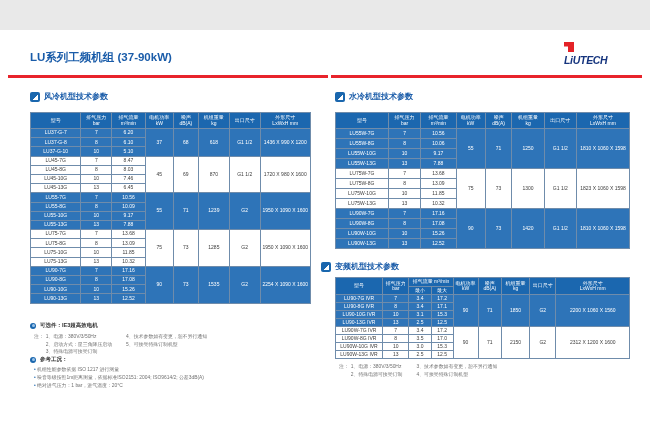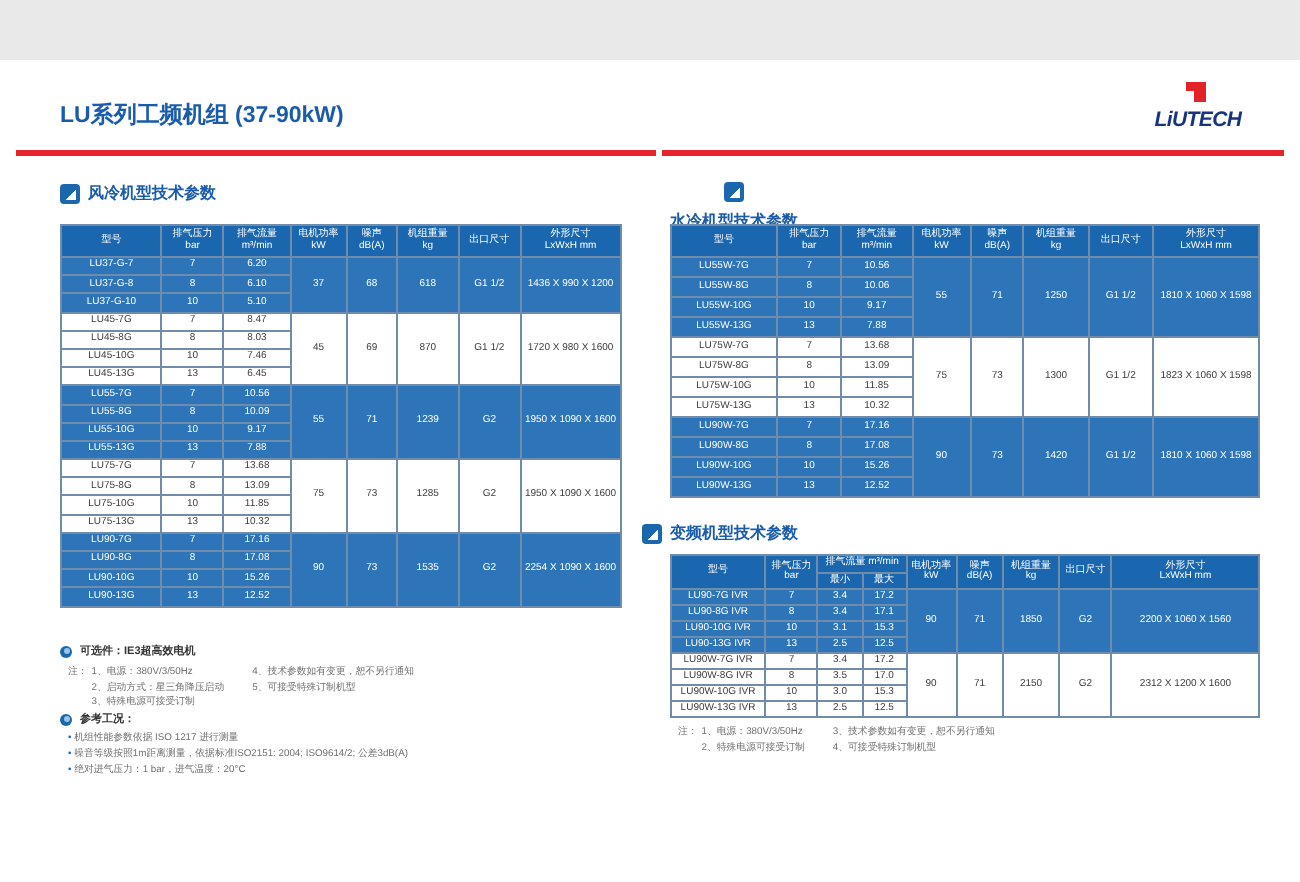--- a/index.html
+++ b/index.html
@@ -1,20 +1,20 @@
 <!DOCTYPE html>
 <html><head>
 <meta charset="utf-8">
 <style>
   html,body{margin:0;padding:0;background:#e9e9e9;}
   .page{position:relative;width:650px;height:441px;background:#ffffff;overflow:hidden;
         font-family:"Liberation Sans","DejaVu Sans",sans-serif;margin-top:30px;}
   
   .doc-title{position:absolute;left:30px;top:20px;font-size:11.5px;font-weight:bold;color:#1a5ca9;}
-  .logo{position:absolute;right:16px;top:8px;width:70px;text-align:center;}
+  .logo{position:absolute;right:16px;top:8px;width:70px;text-align:left;}
   .logo-mark{display:inline-block;width:10px;height:10px;background:#e42328;margin-right:2px;
              clip-path:polygon(0 0,100% 0,100% 100%,40% 100%,40% 45%,0 45%);}
   .logo-text{display:block;font-size:10.5px;font-weight:bold;font-style:italic;color:#16357e;letter-spacing:-0.3px;margin-top:-2px;}
   .red-line{position:absolute;left:8px;top:45px;width:634px;height:3px;background:#e8232b;}
   .red-line-gap{position:absolute;left:328px;top:45px;width:3px;height:3px;background:#ffffff;}
   
   .section-h{position:absolute;display:flex;align-items:center;gap:4px;}
   .section-icon{width:10px;height:10px;border-radius:2px;background:#1a67ae;position:relative;flex:none;}
   .section-icon::after{content:"";position:absolute;left:2px;top:2px;width:6px;height:6px;
         background:linear-gradient(135deg,transparent 55%,#ffffff 55%);}
@@ -244,21 +244,21 @@
   <div class="ref-title-row" style="left:30px;top:326px;">
     <span class="dot-icon"></span>
     <span class="opt-label">参考工况：</span>
   </div>
   <div class="ref-list" style="left:34px;top:336px;width:280px;">
       <div class="note-line">机组性能参数依据 ISO 1217 进行测量</div>
       <div class="note-line">噪音等级按照1m距离测量，依据标准ISO2151: 2004; ISO9614/2; 公差3dB(A)</div>
       <div class="note-line">绝对进气压力：1 bar，进气温度：20°C</div>
     </div>
 
-  <div class="section-h" style="left:335px;top:61px;flex-direction:column;">
+  <div class="section-h" style="left:335px;top:61px;">
     <span class="section-icon"></span>
     <span class="section-label">水冷机型技术参数</span>
   </div>
   <div class="tblwrap water" style="left:335px;top:82px;width:295px;">
       <table>
         <colgroup>
           <col style="width: 18%;">
           <col style="width: 11%;">
           <col style="width: 12%;">
           <col style="width: 10%;">

